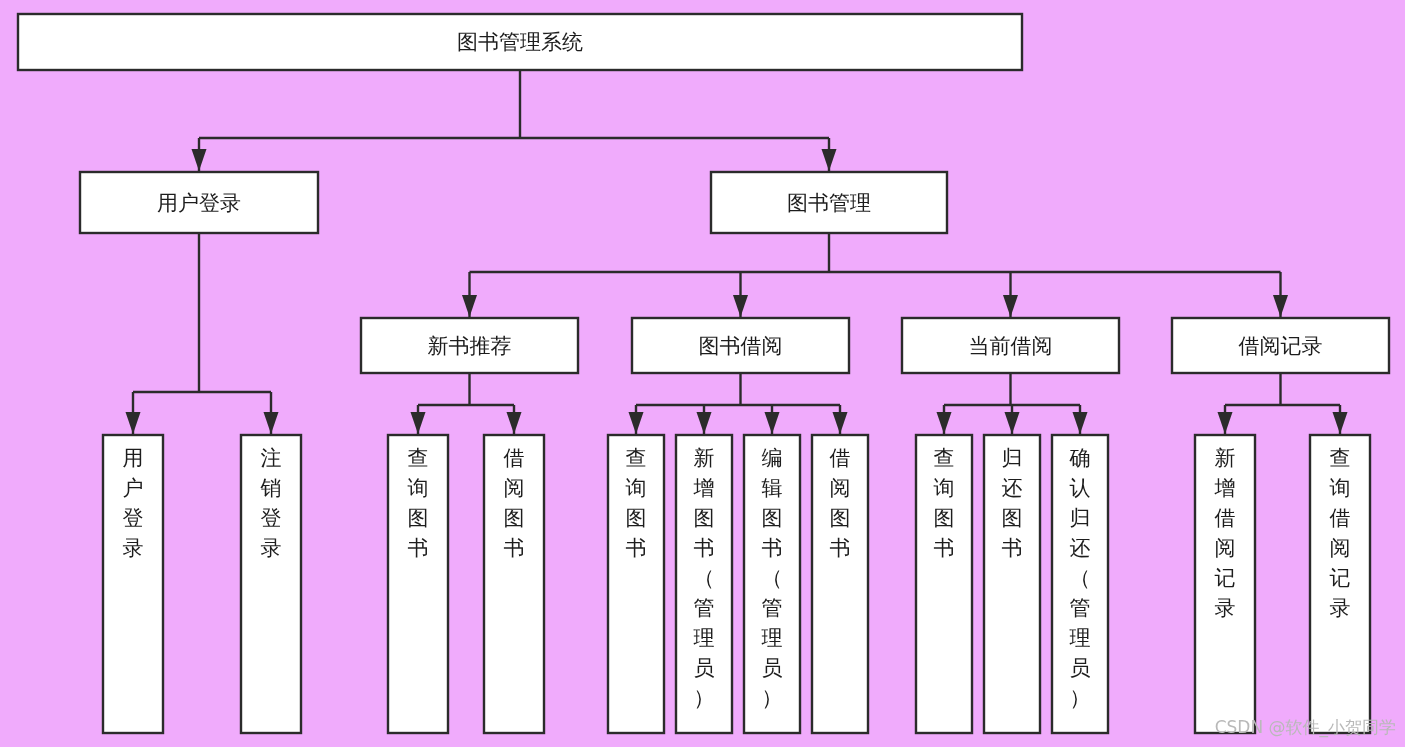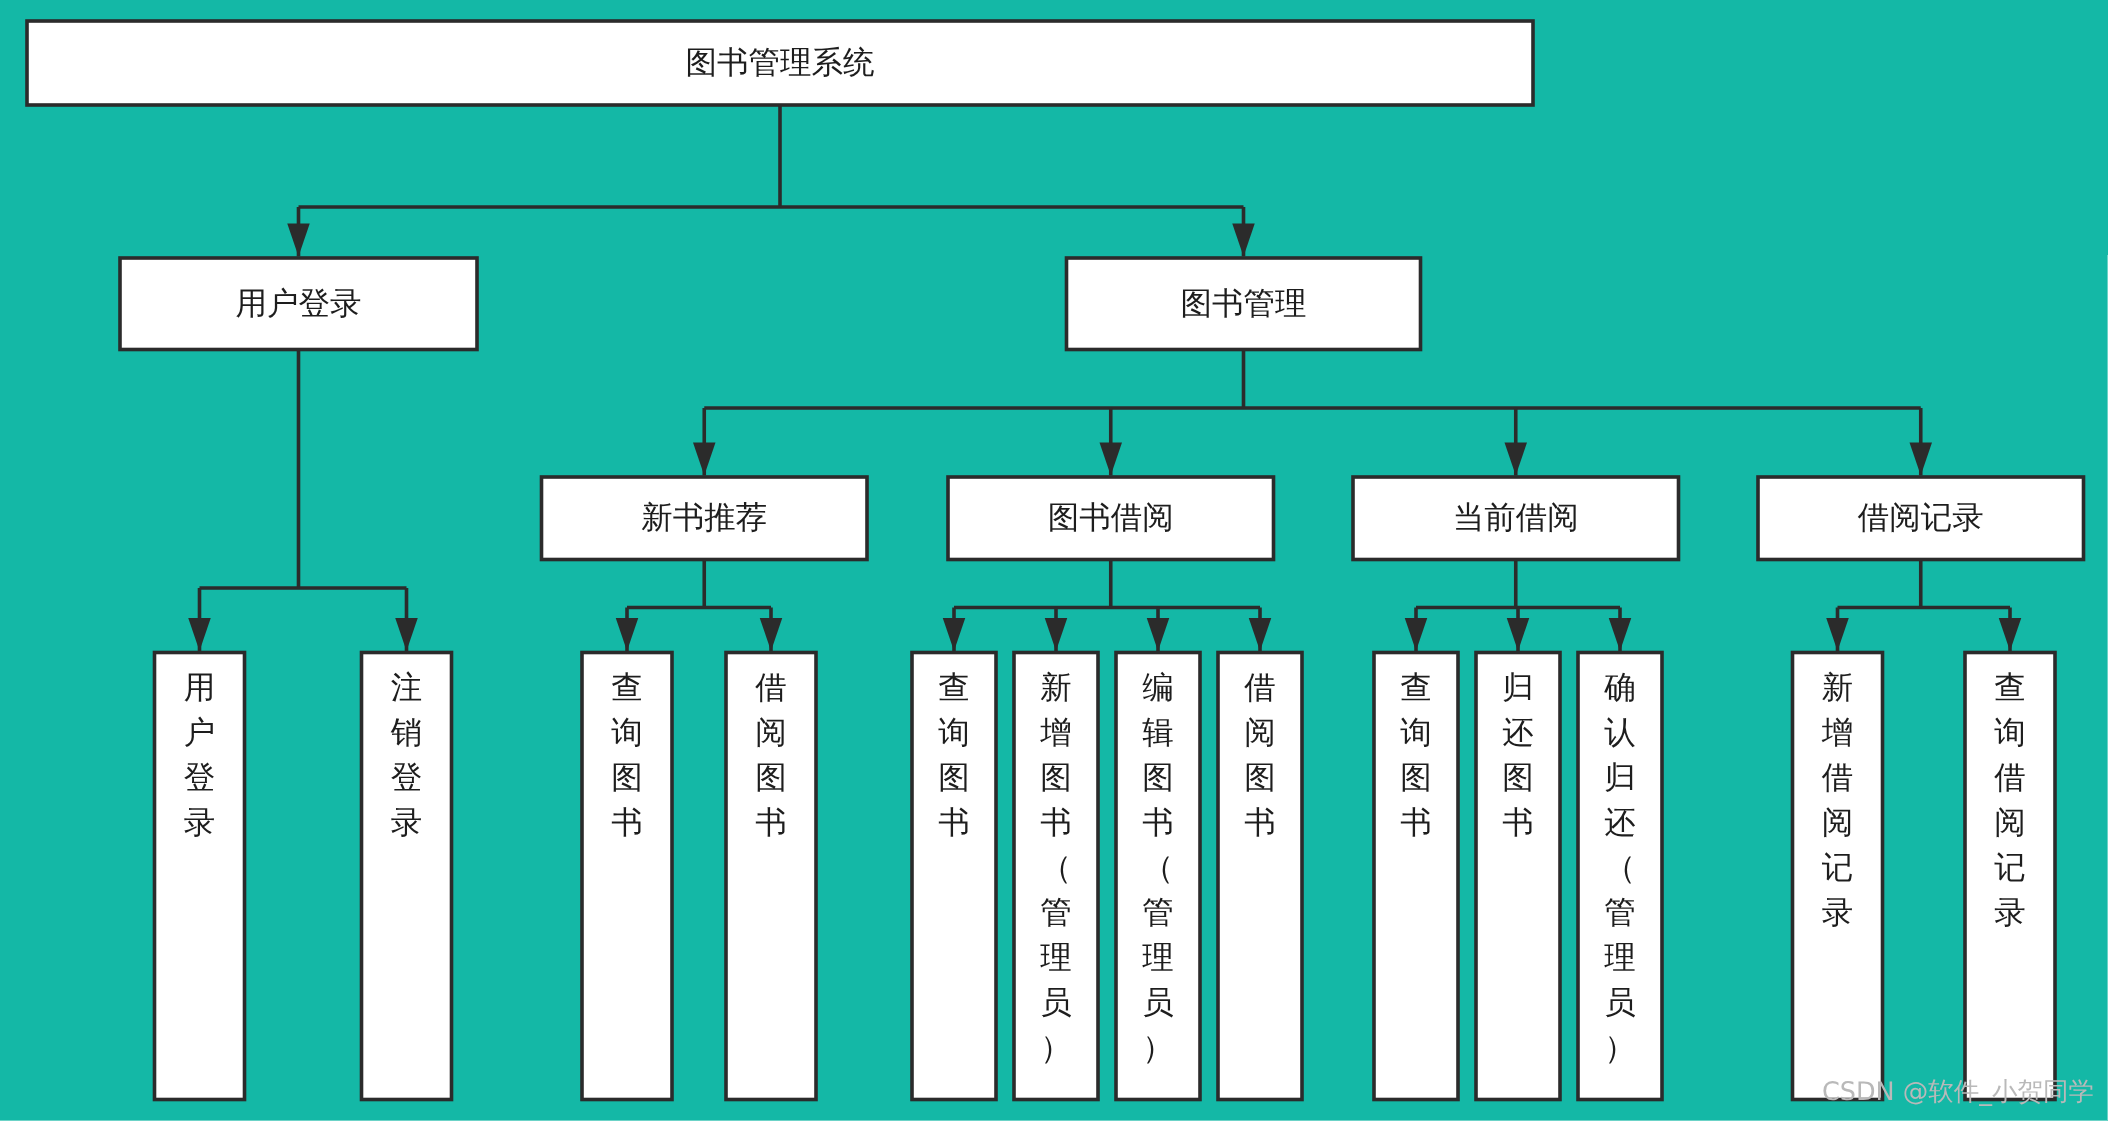--- a/index.html
+++ b/index.html
@@ -11,21 +11,21 @@
     width: 1405px;
     height: 747px;
     font-family: "DejaVu Sans", "Liberation Sans", sans-serif;
     overflow: hidden;
     position: relative;
   }
   #diagram-root {
     position: relative;
     width: 1405px;
     height: 747px;
-    background: #14b8a6;
+    background: #f0abfc;
   }
   svg.diagram-canvas {
     position: absolute;
     top: 0;
     left: 0;
     width: 1405px;
     height: 747px;
     display: block;
   }
   .node-box {

